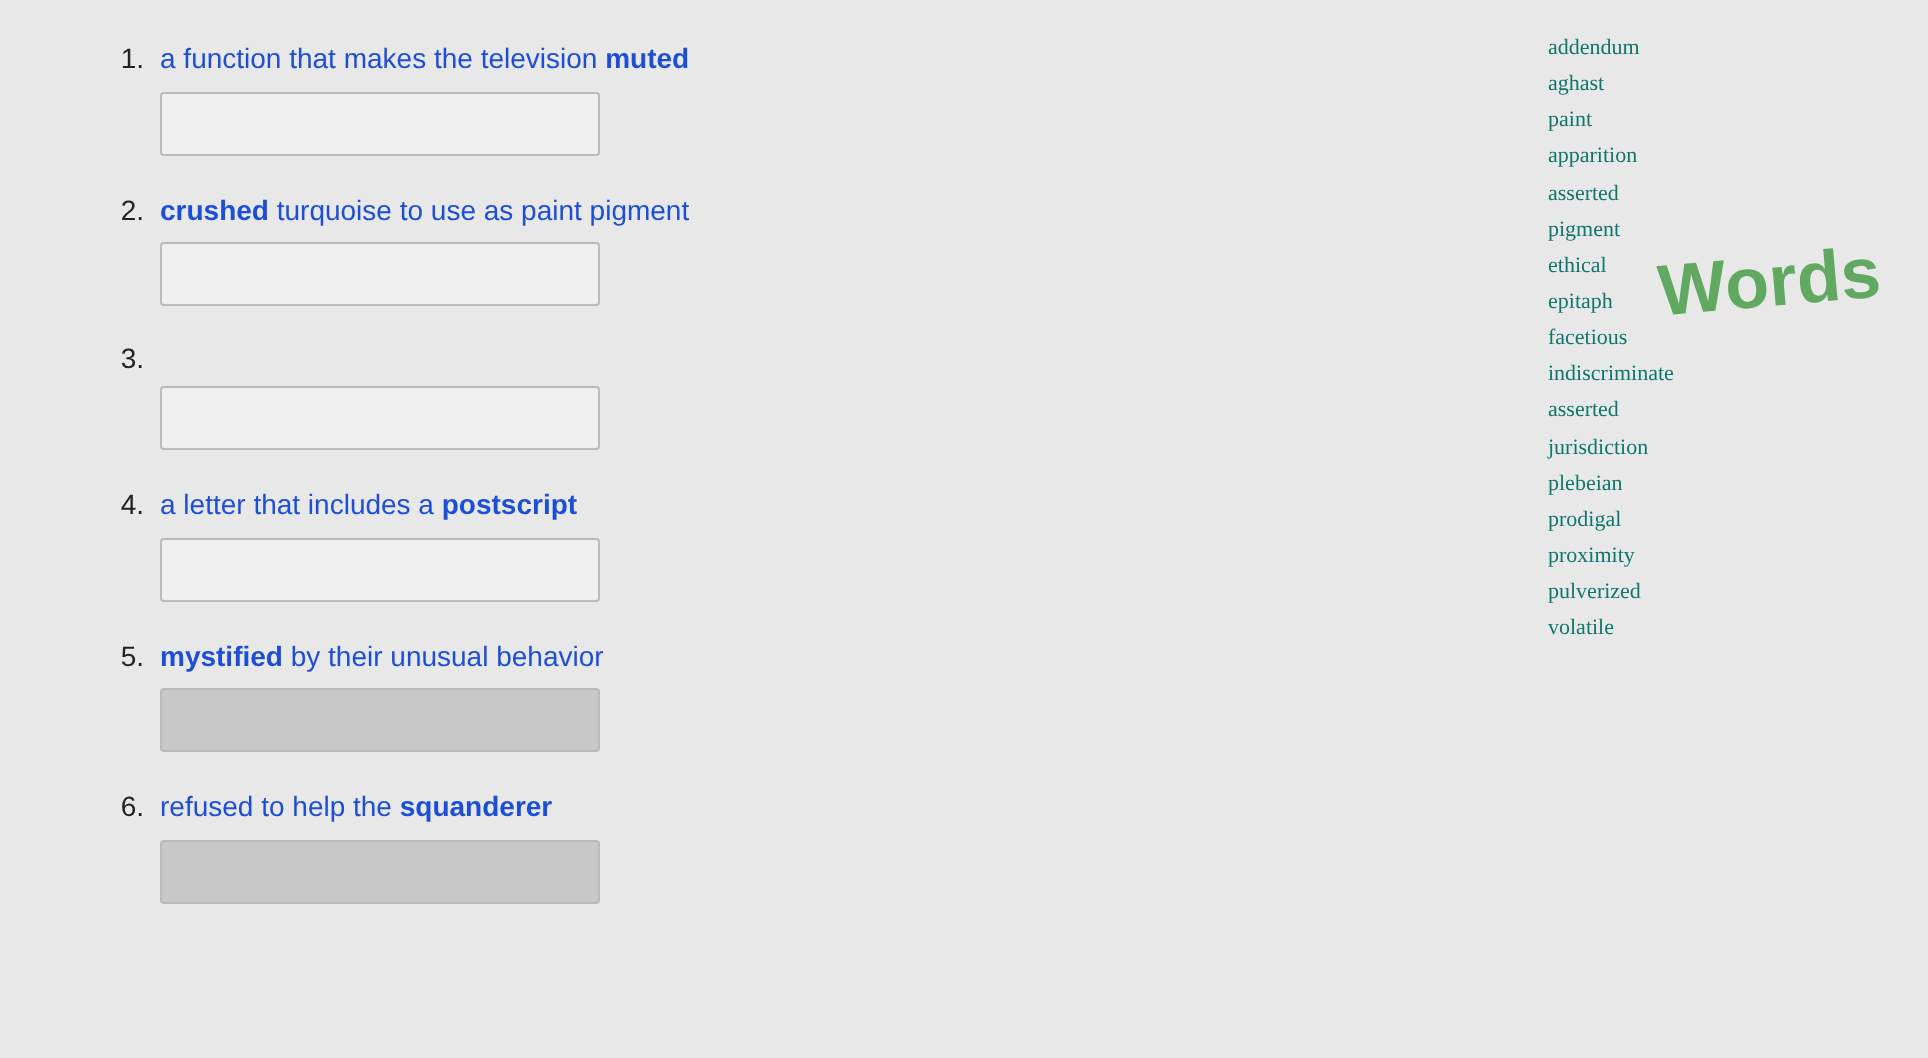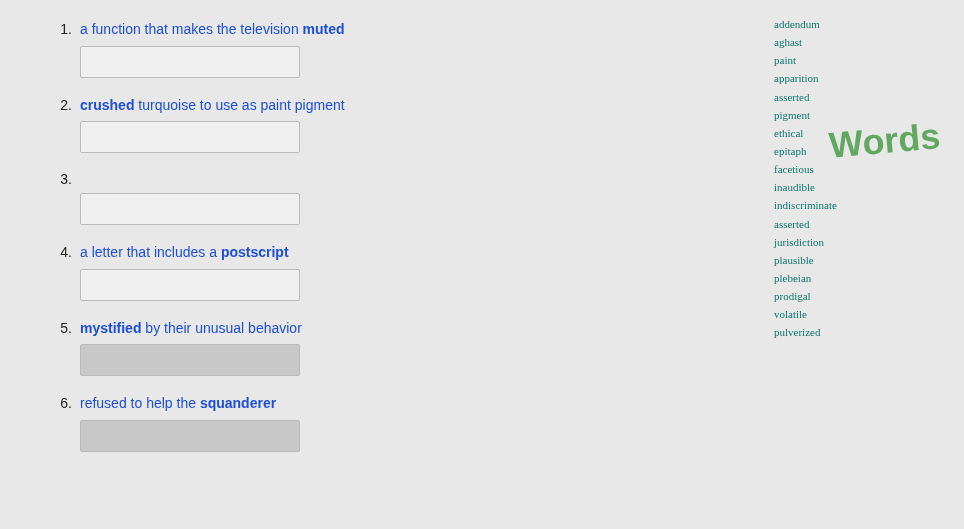--- a/index.html
+++ b/index.html
@@ -175,26 +175,25 @@
     <ul class="word-list">
       <li>addendum</li>
       <li>aghast</li>
       <li>paint</li>
       <li>apparition</li>
       <li>asserted</li>
       <li>pigment</li>
       <li>ethical</li>
       <li>epitaph</li>
       <li>facetious</li>
-      <li>inaudible</li>
       <li>indiscriminate</li>
       <li>asserted</li>
       <li>jurisdiction</li>
-      <li>plausible</li>
       <li>plebeian</li>
       <li>prodigal</li>
+      <li>proximity</li>
+      <li>pulverized</li>
       <li>volatile</li>
-      <li>pulverized</li>
     </ul>
     <div class="words-handwritten">Words</div>
   </div>
 
 </div>
 
 </body></html>

